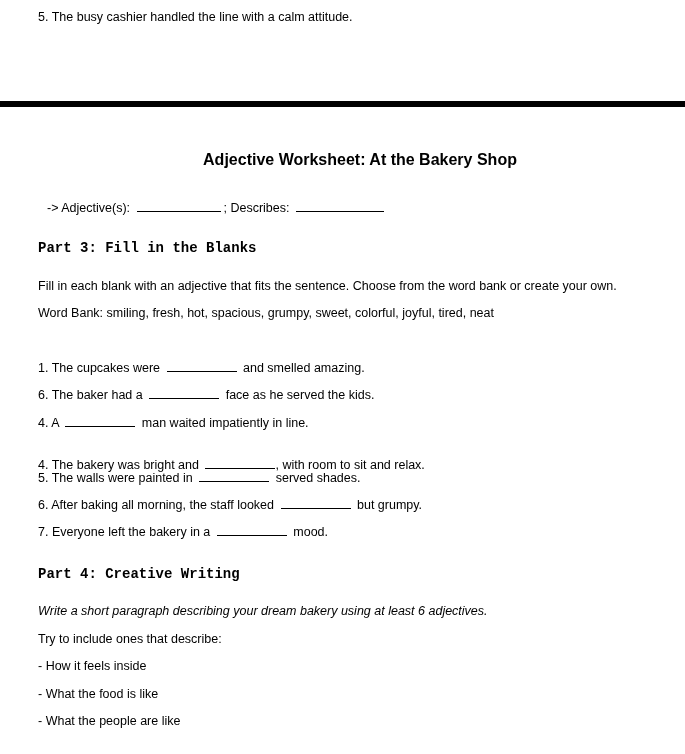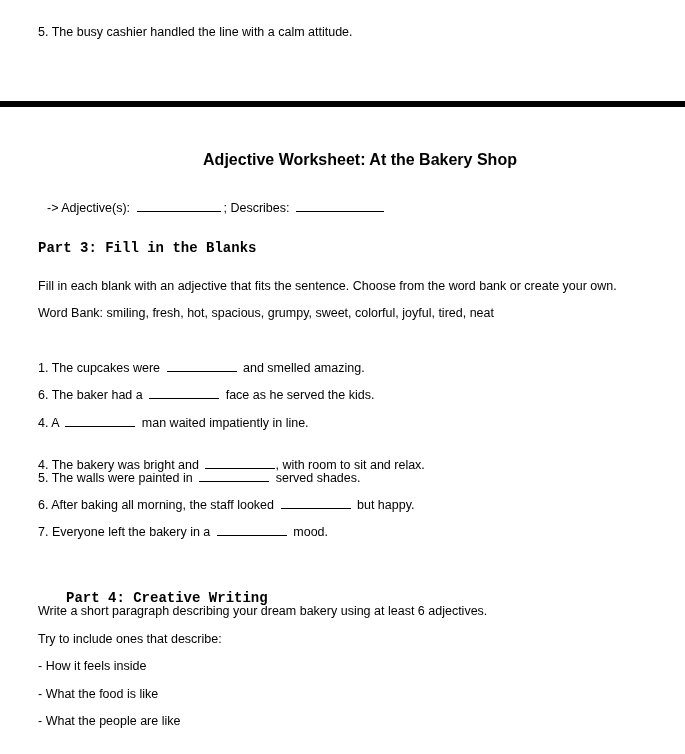--- a/index.html
+++ b/index.html
@@ -53,21 +53,21 @@
       vertical-align: baseline;
       margin: 0 3px;
     }
     .blank.short { width: 70px; }
     .blank.meta { width: 84px; }
     .blank.meta2 { width: 88px; }
   </style>
 </head>
 <body>
 
-<div class="line" style="top:24px;">5. The busy cashier handled the line with a calm attitude.</div>
+<div class="line" style="top:9px;">5. The busy cashier handled the line with a calm attitude.</div>
 
 <div class="divider"></div>
 
 <div class="title">Adjective Worksheet: At the Bakery Shop</div>
 
 <div class="line" style="top:200px; left:47px;">
   <span>-&gt; Adjective(s):</span>
   <span class="blank meta"></span><span>; Describes:</span>
   <span class="blank meta2"></span>
 </div>
@@ -103,30 +103,30 @@
 
 <div class="line" style="top:470px;">
   <span>5. The walls were painted in</span>
   <span class="blank short"></span>
   <span>served shades.</span>
 </div>
 
 <div class="line" style="top:497px;">
   <span>6. After baking all morning, the staff looked</span>
   <span class="blank short"></span>
-  <span>but happy.</span>
+  <span>but grumpy.</span>
 </div>
 
 <div class="line" style="top:524px;">
   <span>7. Everyone left the bakery in a</span>
   <span class="blank short"></span>
   <span>mood.</span>
 </div>
 
-<div class="line heading" style="top:590px;margin-left:28px;">Part 4: Creative Writing</div>
+<div class="line heading" style="top:566px;">Part 4: Creative Writing</div>
 
-<div class="line" style="top:603px;">Write a short paragraph describing your dream bakery using at least 6 adjectives.</div>
+<div class="line" style="top:603px;font-style:italic;">Write a short paragraph describing your dream bakery using at least 6 adjectives.</div>
 
 <div class="line" style="top:631px;">Try to include ones that describe:</div>
 
 <div class="line" style="top:658px;">- How it feels inside</div>
 <div class="line" style="top:686px;">- What the food is like</div>
 <div class="line" style="top:713px;">- What the people are like</div>
 
 </body></html>

